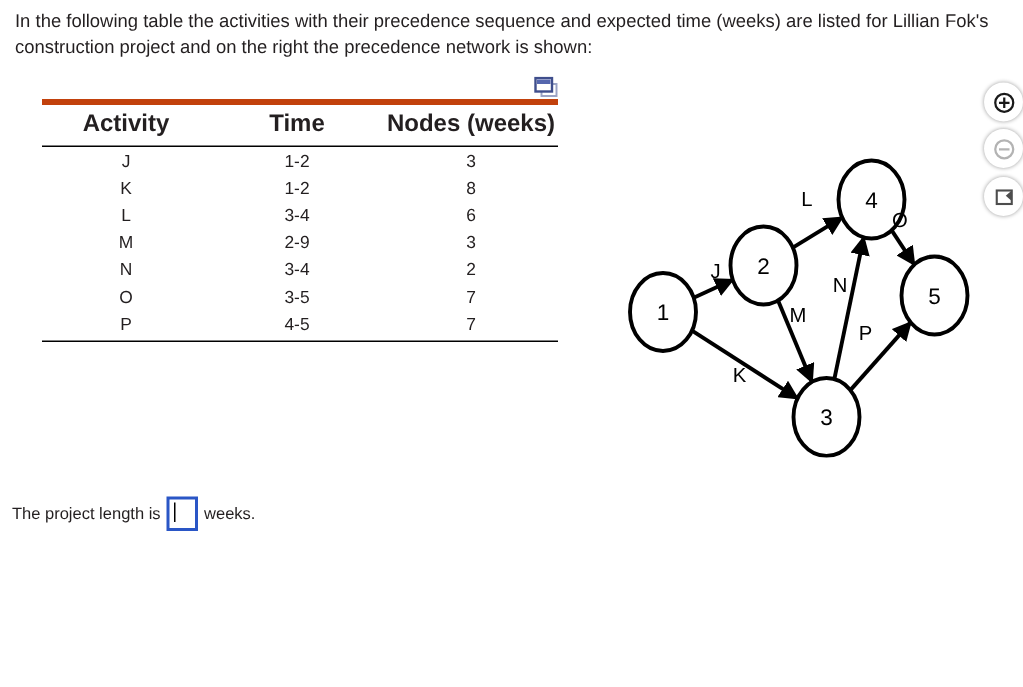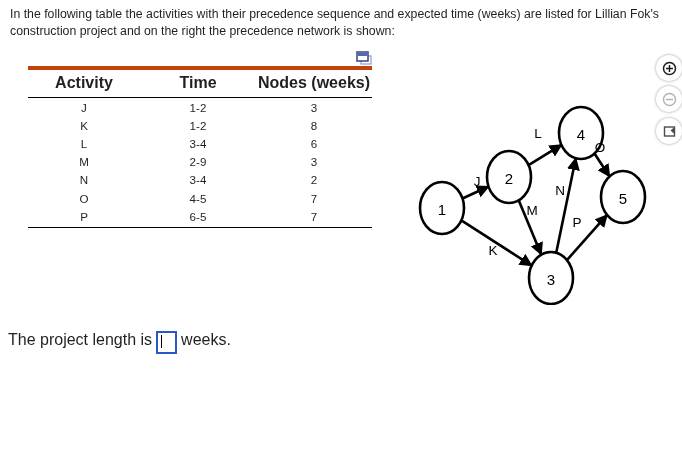--- a/index.html
+++ b/index.html
@@ -124,25 +124,25 @@
   }
   #btn-zoom-in  { top: 55px; }
   #btn-zoom-out { top: 86px; }
   #btn-reset    { top: 118px; }
 
   
   #answer-line {
     position: absolute;
     left: 8px;
     top: 331px;
-    font-size: 16px;
+    font-size: 11px;
     line-height: 18px;
     color: #231f20;
     display: flex;
-    align-items: flex-start;
+    align-items: center;
     white-space: nowrap;
   }
   #answer-input {
     width: 17px;
     height: 19px;
     border: 2px solid #2a56c6;
     background: #ffffff;
     margin: 0 4px;
     position: relative;
     display: inline-block;
@@ -206,26 +206,26 @@
         <td>2-9</td>
         <td>3</td>
       </tr>
       <tr>
         <td>N</td>
         <td>3-4</td>
         <td>2</td>
       </tr>
       <tr>
         <td>O</td>
+        <td>3-5</td>
+        <td>7</td>
+      </tr>
+      <tr>
+        <td>P</td>
         <td>4-5</td>
-        <td>7</td>
-      </tr>
-      <tr>
-        <td>P</td>
-        <td>6-5</td>
         <td>7</td>
       </tr>
     </tbody>
   </table>
 </div>
 
 <div id="network">
   <svg id="network-svg" width="245" height="205" viewBox="0 0 245 205">
     <defs>
       <marker id="arw" viewBox="0 0 10 10" refX="9" refY="5" markerWidth="5" markerHeight="5" orient="auto-start-reverse">

